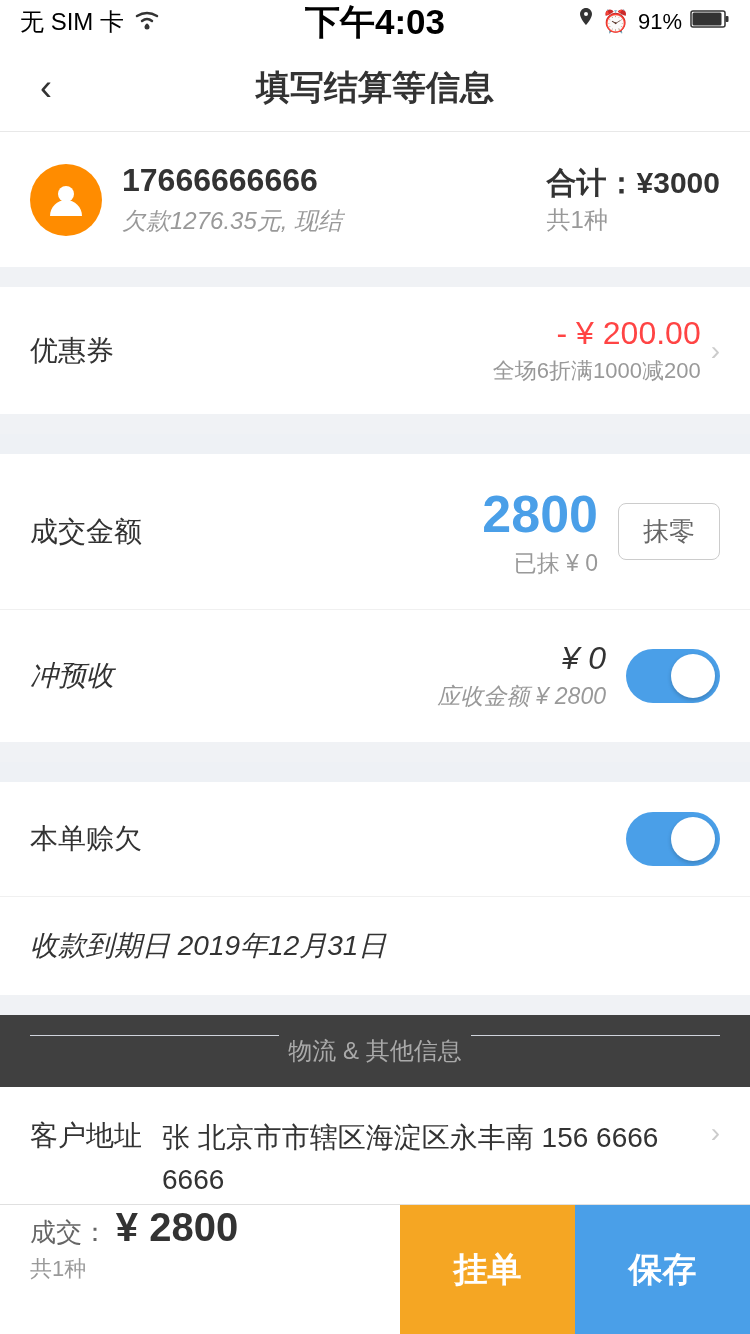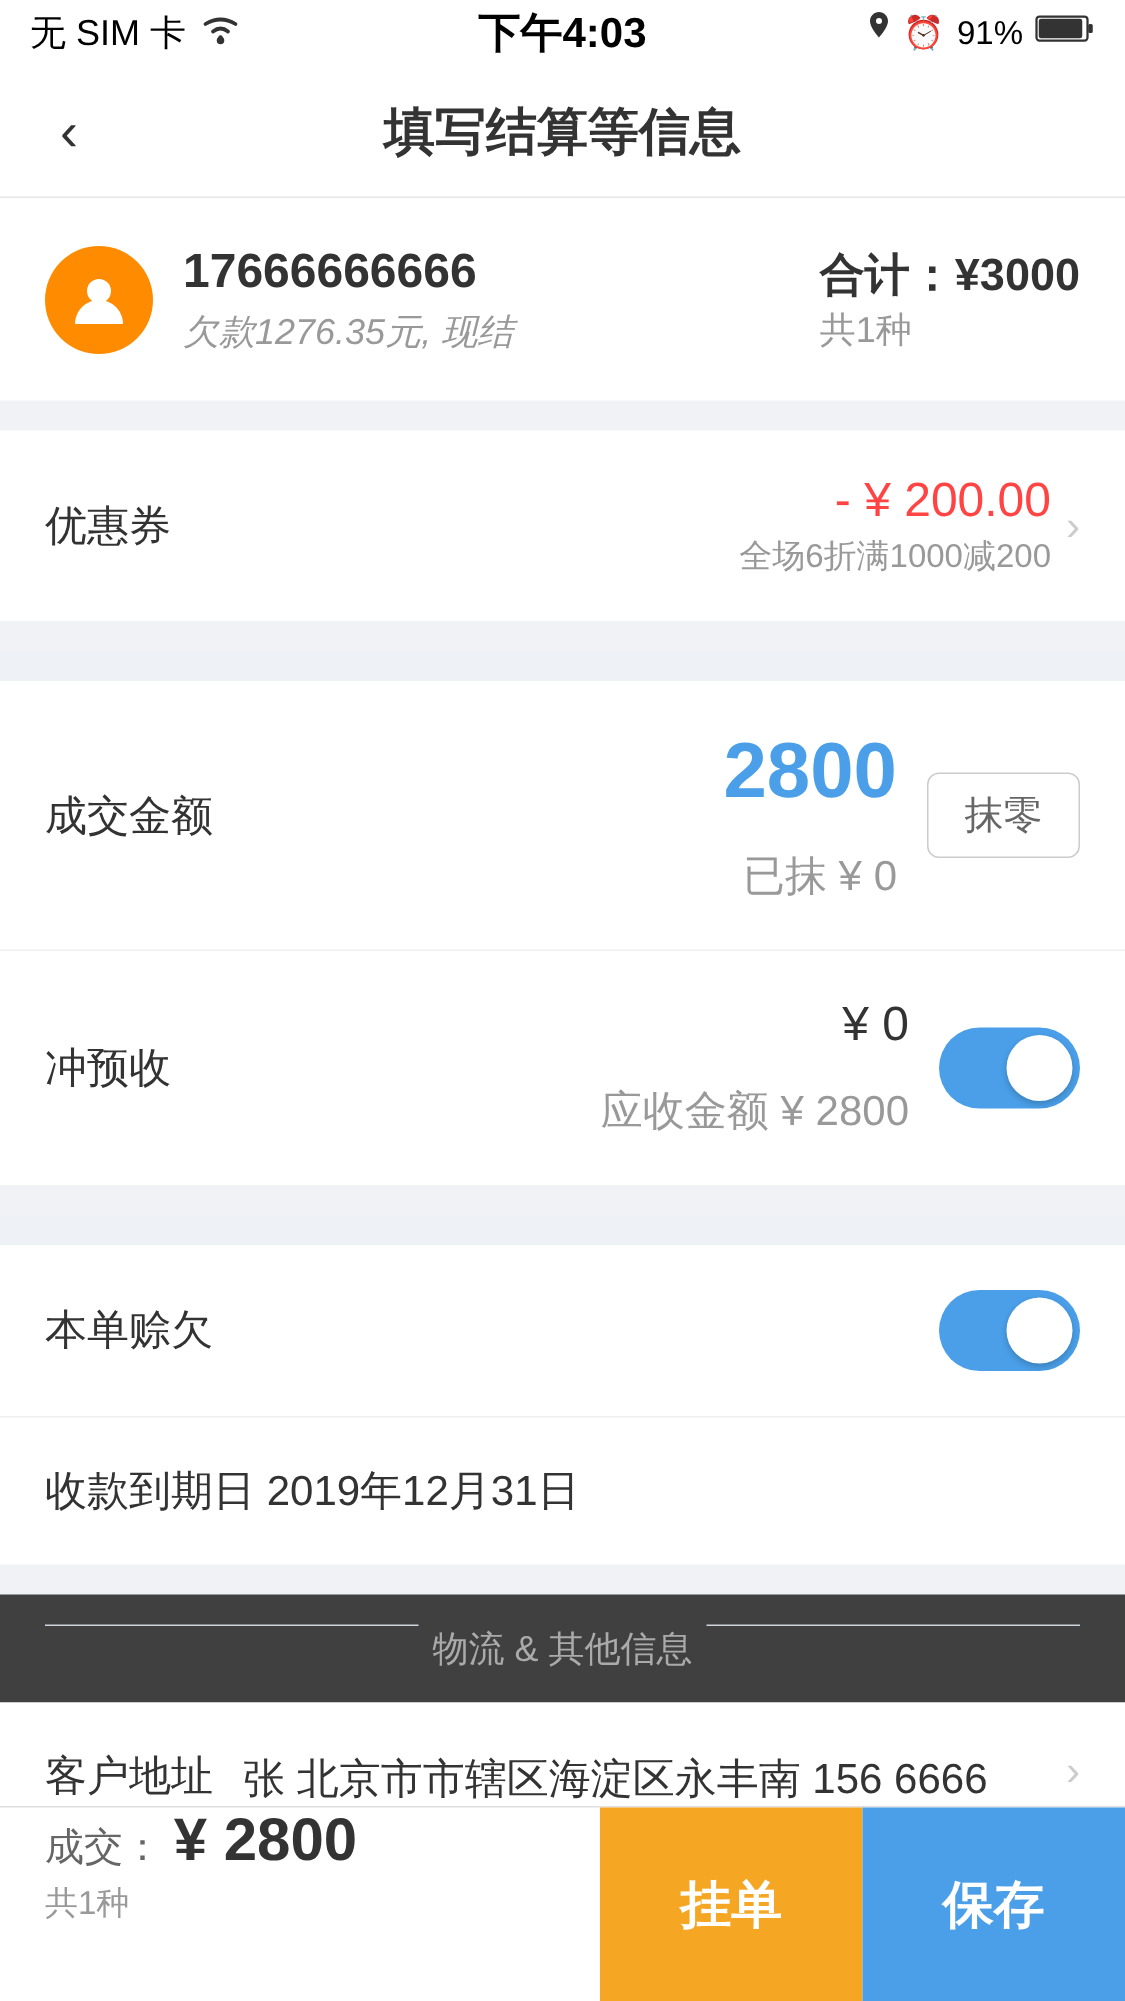--- a/index.html
+++ b/index.html
@@ -18,21 +18,21 @@
       background: #fff;
       height: 44px;
       display: flex;
       align-items: center;
       justify-content: space-between;
       padding: 0 20px;
       font-size: 24px;
       font-weight: 500;
     }
     .status-left { display: flex; align-items: center; gap: 8px; }
-    .status-center { font-size: 28px; font-weight: 600; position: absolute; left: 50%; transform: translateX(-50%); }
+    .status-center { font-size: 35px; font-weight: 600; position: absolute; left: 50%; transform: translateX(-50%); }
     .status-right { display: flex; align-items: center; gap: 8px; font-size: 22px; }
 
     
     .nav-bar {
       background: #fff;
       height: 88px;
       display: flex;
       align-items: center;
       padding: 0 30px;
       border-bottom: 1px solid #e8e8e8;
@@ -116,27 +116,27 @@
       background: #fff;
       margin-bottom: 20px;
     }
     .section-row {
       padding: 30px;
       display: flex;
       align-items: center;
       justify-content: space-between;
       border-bottom: 1px solid #f0f0f0;
     }
-    .section-row:last-child { border-bottom: none; }
+    .section-row:last-child { border-bottom: none; font-style: italic; }
     .row-label { font-size: 28px; color: #333; }
     .row-right { display: flex; align-items: center; gap: 20px; }
 
     
     .amount-value { font-size: 52px; color: #4a9fe8; font-weight: 600; }
-    .amount-note { font-size: 28px; color: #999; text-align: right; margin-top: 21px; }
+    .amount-note { font-size: 23px; color: #999; text-align: right; margin-top: 4px; }
 
     
     .round-btn {
       border: 1px solid #ccc;
       border-radius: 8px;
       padding: 10px 24px;
       font-size: 26px;
       color: #666;
       background: #fff;
       cursor: pointer;

